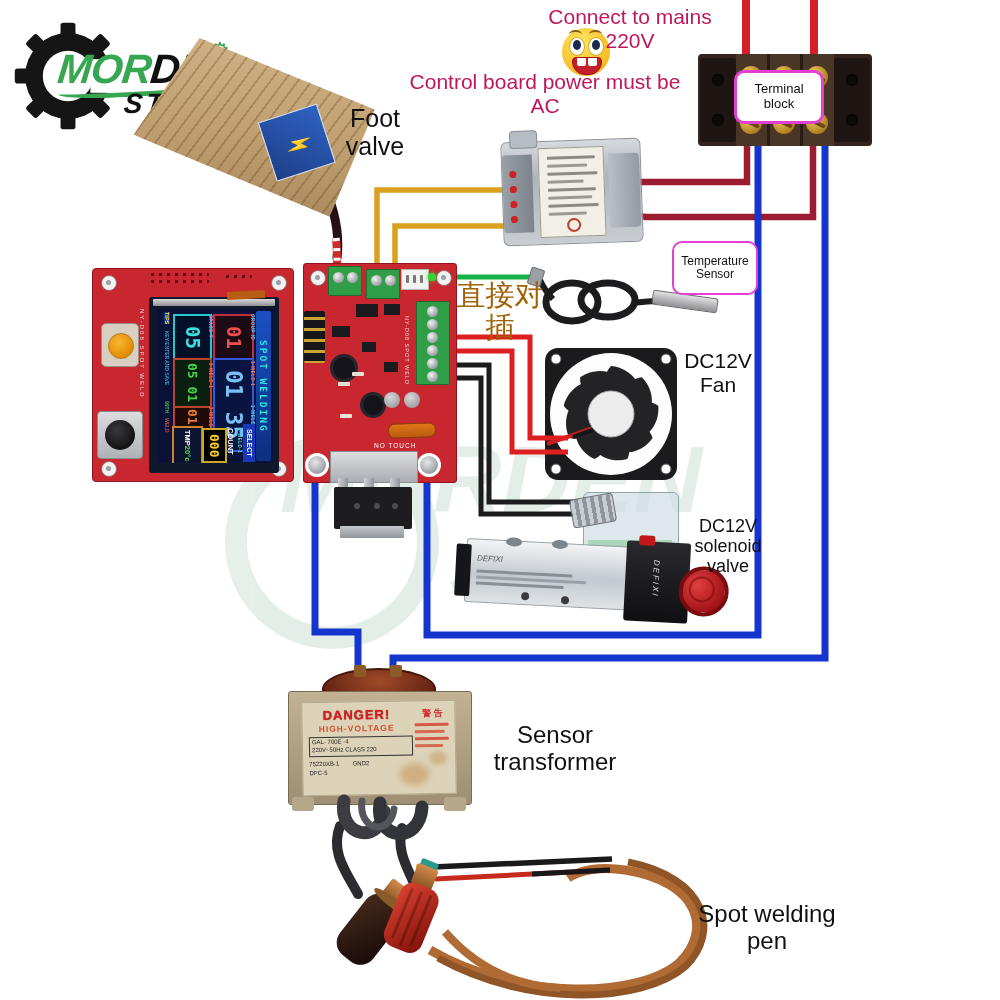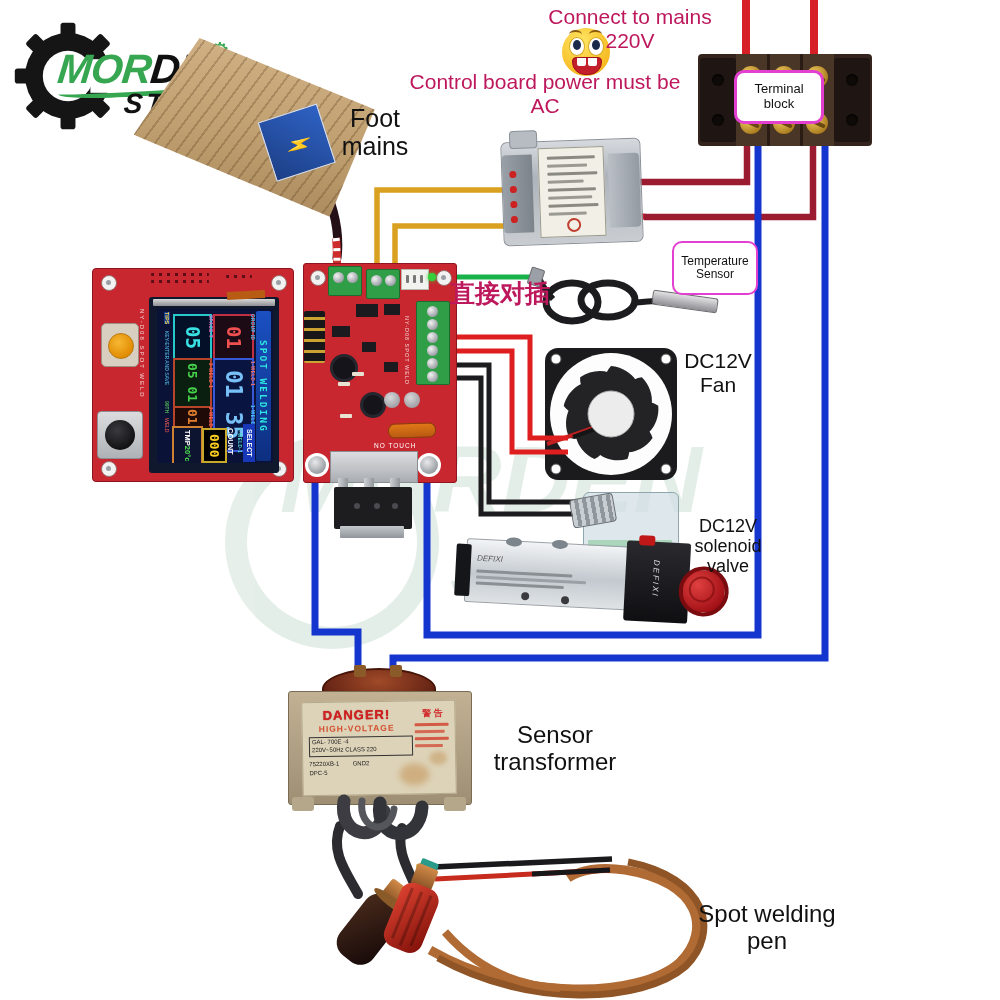--- a/index.html
+++ b/index.html
@@ -460,22 +460,22 @@
       <rect x="112" y="72" width="40" height="68" rx="13" fill="url(#gRed)"></rect>
       <line x1="122" y1="78" x2="122" y2="132" stroke="rgba(0,0,0,.25)" stroke-width="3"></line>
       <line x1="132" y1="78" x2="132" y2="136" stroke="rgba(0,0,0,.25)" stroke-width="3"></line>
       <line x1="142" y1="78" x2="142" y2="132" stroke="rgba(0,0,0,.25)" stroke-width="3"></line>
     </g>
   </svg>
 
   <div class="lbl red-note annot-big" style="left:525px;top:5px;width:210px;">Connect to mains 220V</div>
   <div class="lbl red-note annot-big" style="left:395px;top:70px;width:300px;">Control board power must be AC</div>
   <div class="lbl" style="left:328px;top:104px;width:94px;font-size:25px;">Foot
-mains</div>
-  <div class="lbl" style="left:445px;top:279px;width:110px;font-size:25px;font-weight:bold;color:#be185d;">直接对插</div>
+valve</div>
+  <div class="lbl" style="left:445px;top:279px;width:110px;font-size:29px;font-weight:normal;color:#a16207;">直接对插</div>
   <div class="lbl" style="left:676px;top:349px;width:84px;font-size:21px;">DC12V
 Fan</div>
   <div class="lbl" style="left:684px;top:516px;width:88px;font-size:18px;">DC12V
 solenoid
 valve</div>
   <div class="lbl" style="left:475px;top:722px;width:160px;font-size:24px;">Sensor
 transformer</div>
   <div class="lbl" style="left:672px;top:901px;width:190px;font-size:24px;">Spot welding
 pen</div>
 

